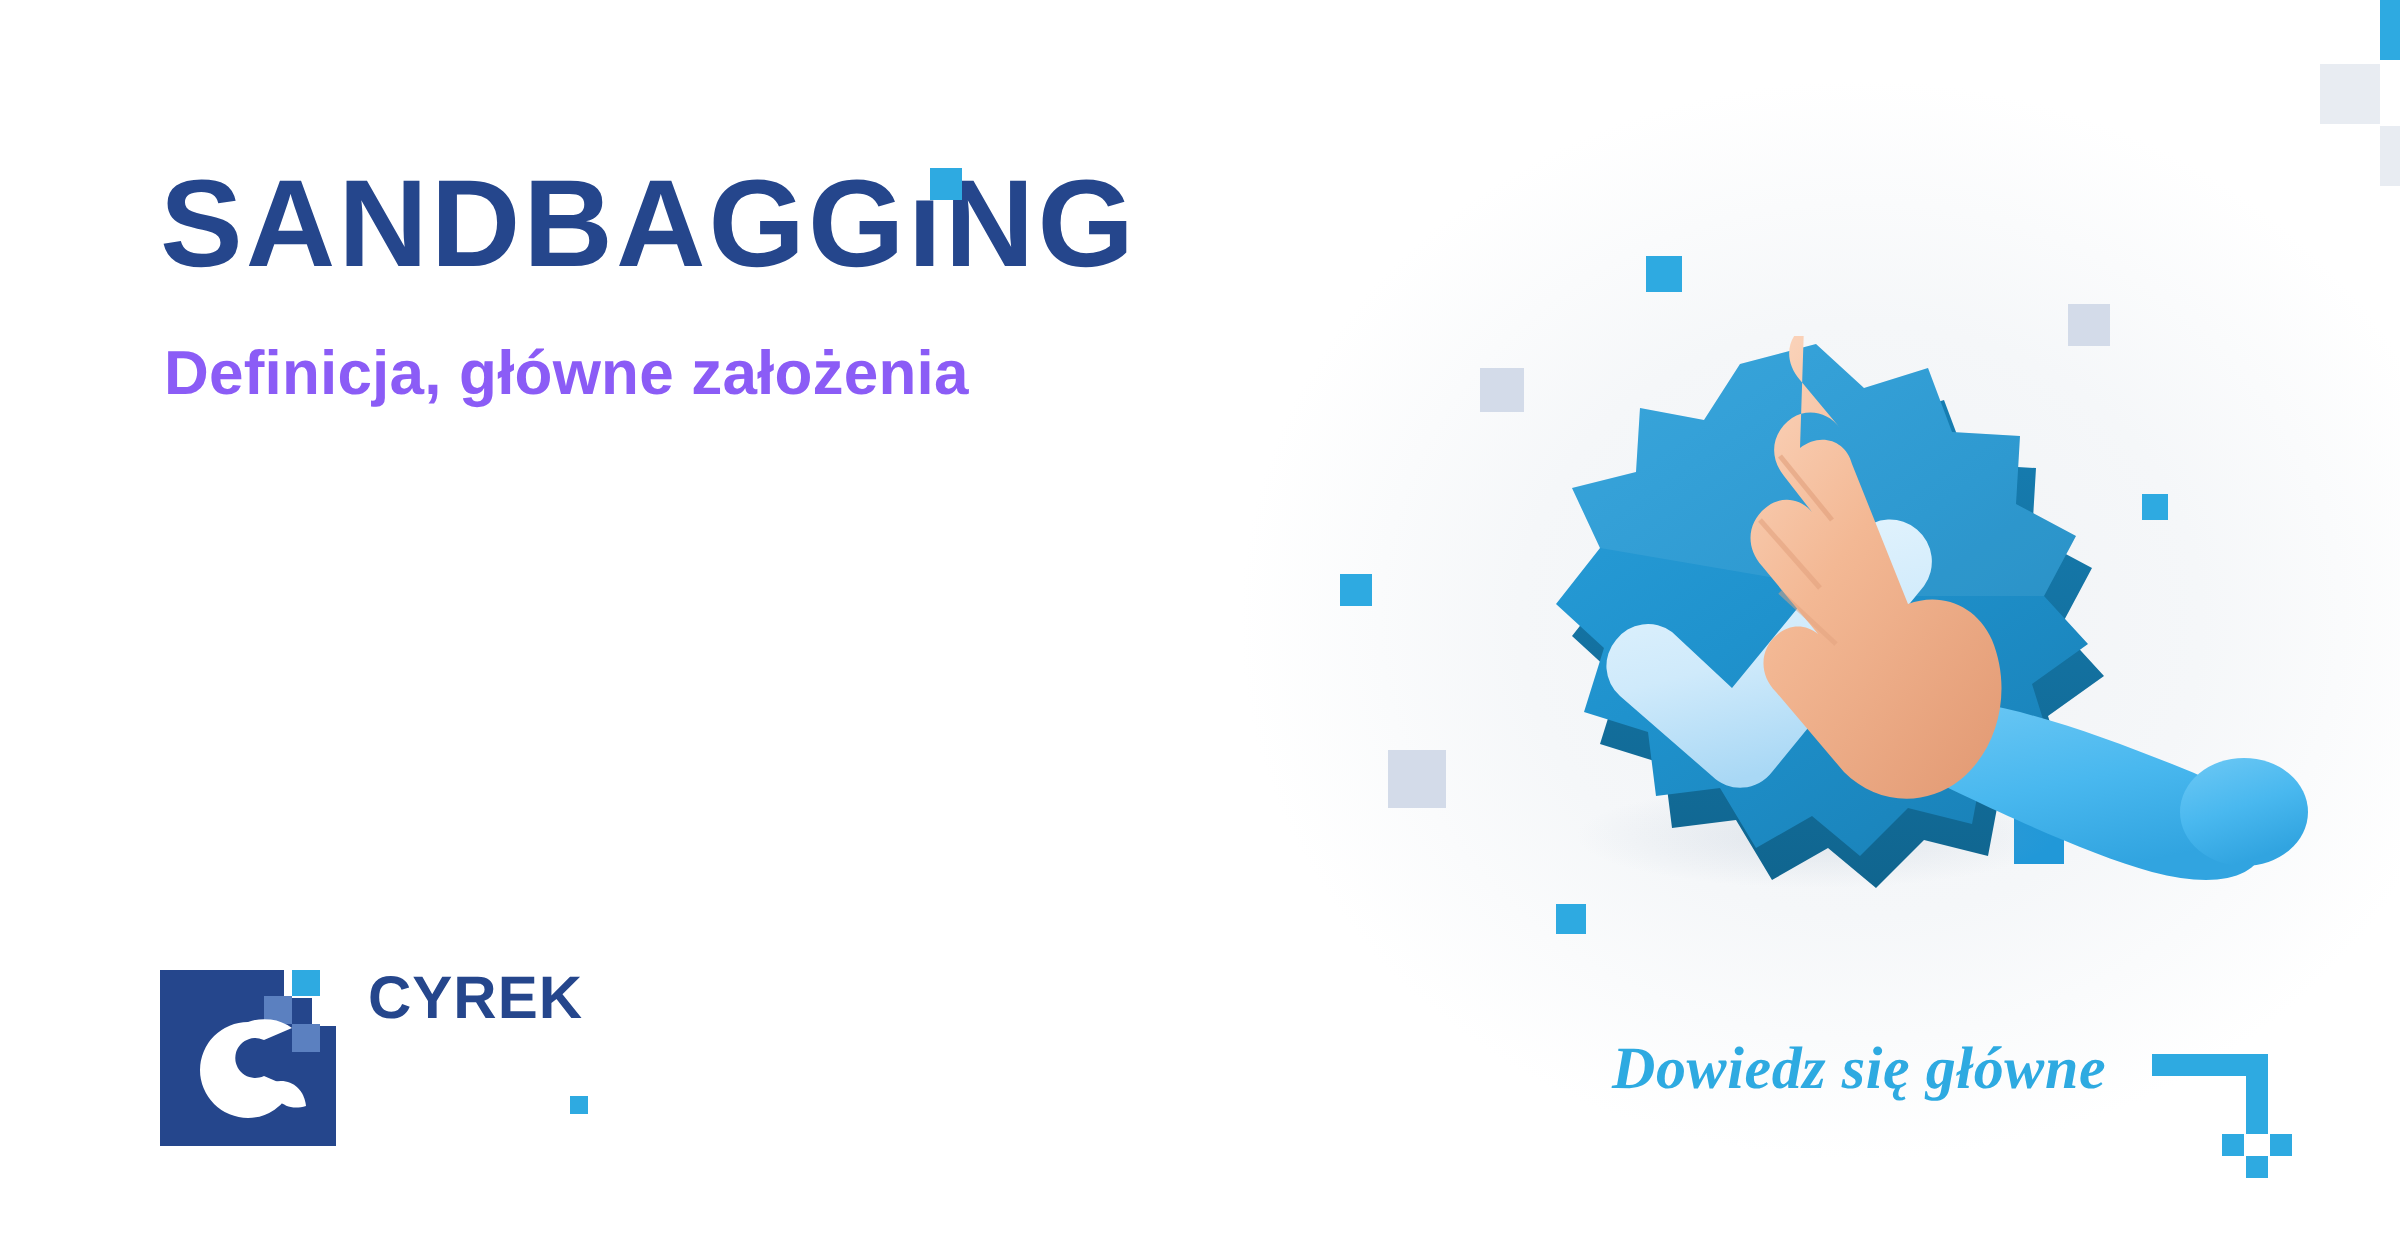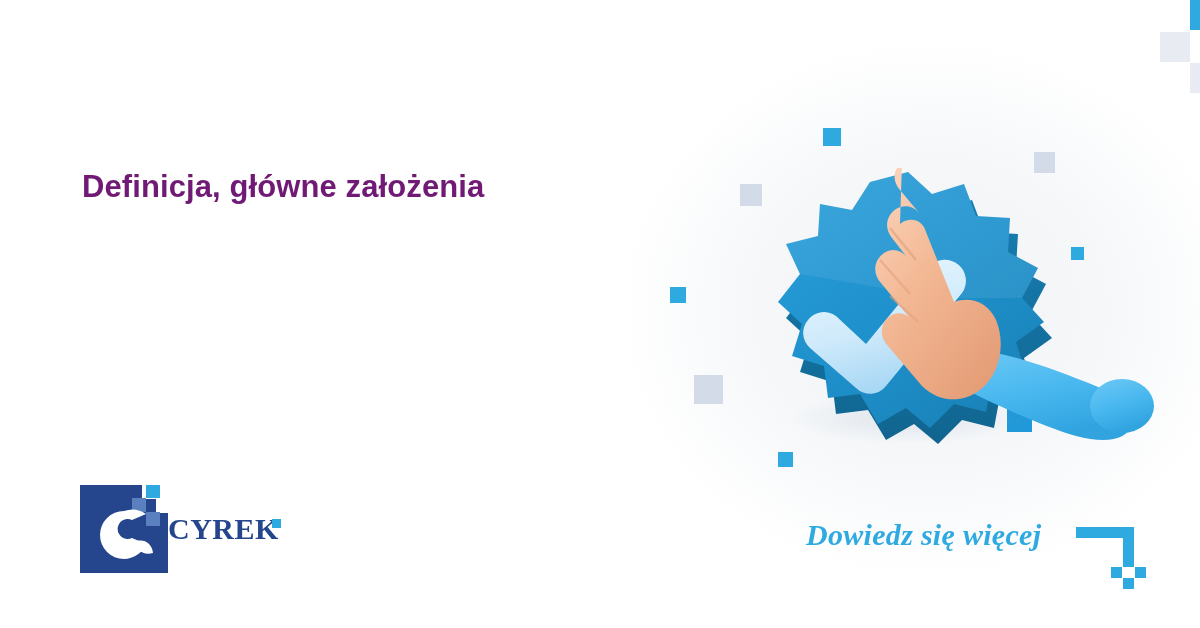--- a/index.html
+++ b/index.html
@@ -56,21 +56,21 @@
     height: 16px;
     background: #2eaae1;
   }
 
   .subhead {
     position: absolute;
     left: 82px;
     top: 170px;
     font-size: 31px;
     font-weight: 700;
-    color: #701a75;
+    color: #8b5cf6;
     letter-spacing: 0.1px;
     line-height: 1.1;
     white-space: nowrap;
   }
 
   
   .sq {
     position: absolute;
   }
 
@@ -83,22 +83,21 @@
     height: 280px;
   }
   .illus svg { display: block; }
 
   
   .logo {
     position: absolute;
     left: 80px;
     top: 485px;
     display: flex;
-    align-items: center;
-    font-family: Liberation Serif, serif;
+    gap: 16px;
   }
   .logo-mark {
     position: relative;
     width: 88px;
     height: 88px;
   }
   .logo-word {
     color: #25468c;
     font-weight: 700;
     font-size: 30px;
@@ -265,20 +264,23 @@
           l -20,-24
           c -8,-9 -7,-21 2,-27 Z"></path>
 
         <path stroke="#e2a27e" stroke-width="2.5" fill="none" opacity="0.65" d="M 150,60 l 26,32"></path>
         <path stroke="#e2a27e" stroke-width="2.5" fill="none" opacity="0.6" d="M 140,92 l 30,34"></path>
         <path stroke="#e2a27e" stroke-width="2.5" fill="none" opacity="0.5" d="M 150,128 l 28,26"></path>
       </g>
     </svg>
   </div>
 
+  <div class="headline">
+    <span>SANDBAGG</span><span class="dotless-i">ı<span class="i-square"></span></span><span>NG</span>
+  </div>
 
   <div class="subhead">Definicja, główne założenia</div>
 
   <div class="logo">
     <div class="logo-mark">
       <svg width="88" height="88" viewBox="0 0 88 88" xmlns="http://www.w3.org/2000/svg">
 
         <path fill="#25468c" d="
           M 0,0 H 62 V 14 H 76 V 28 H 88 V 88 H 0 Z"></path>
 
@@ -298,21 +300,21 @@
         <path fill="#ffffff" d="
           M 57,56 c 8,-2 15,3 16,12 c -10,3 -17,-3 -16,-12 Z"></path>
       </svg>
     </div>
     <div class="logo-word">
       <div>CYREK</div>
       <span class="l-dot"></span>
     </div>
   </div>
 
-  <div class="cta">Dowiedz się więcej</div>
+  <div class="cta">Dowiedz się główne</div>
 
   <div class="cta-arrow">
     <svg width="100" height="64" viewBox="0 0 100 64" xmlns="http://www.w3.org/2000/svg">
 
       <rect x="0" y="0" width="58" height="11" fill="#2eaae1"></rect>
 
       <rect x="47" y="0" width="11" height="40" fill="#2eaae1"></rect>
 
       <rect x="35" y="40" width="11" height="11" fill="#2eaae1"></rect>
       <rect x="59" y="40" width="11" height="11" fill="#2eaae1"></rect>

